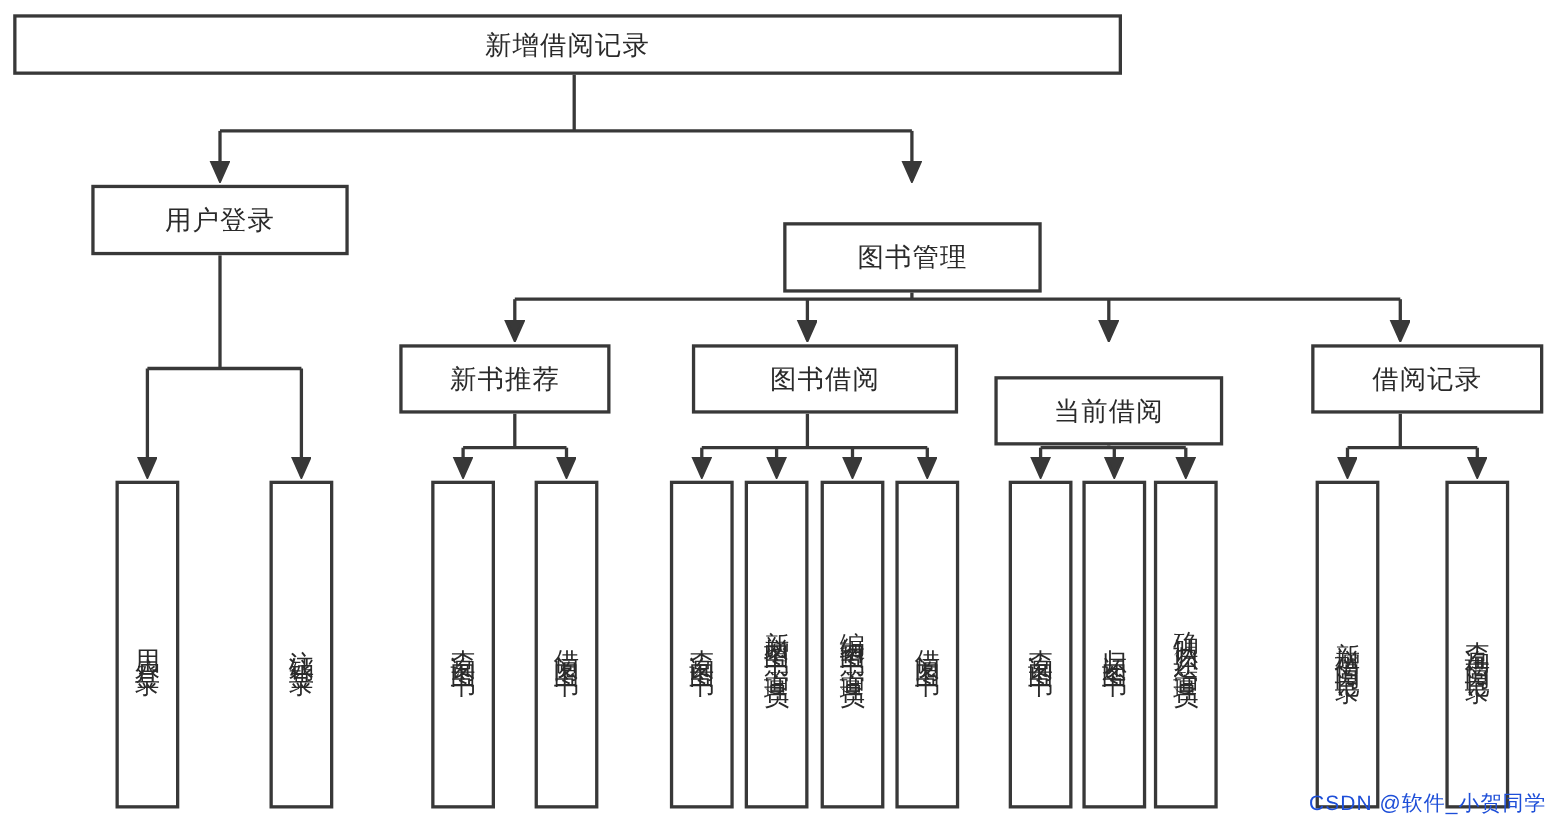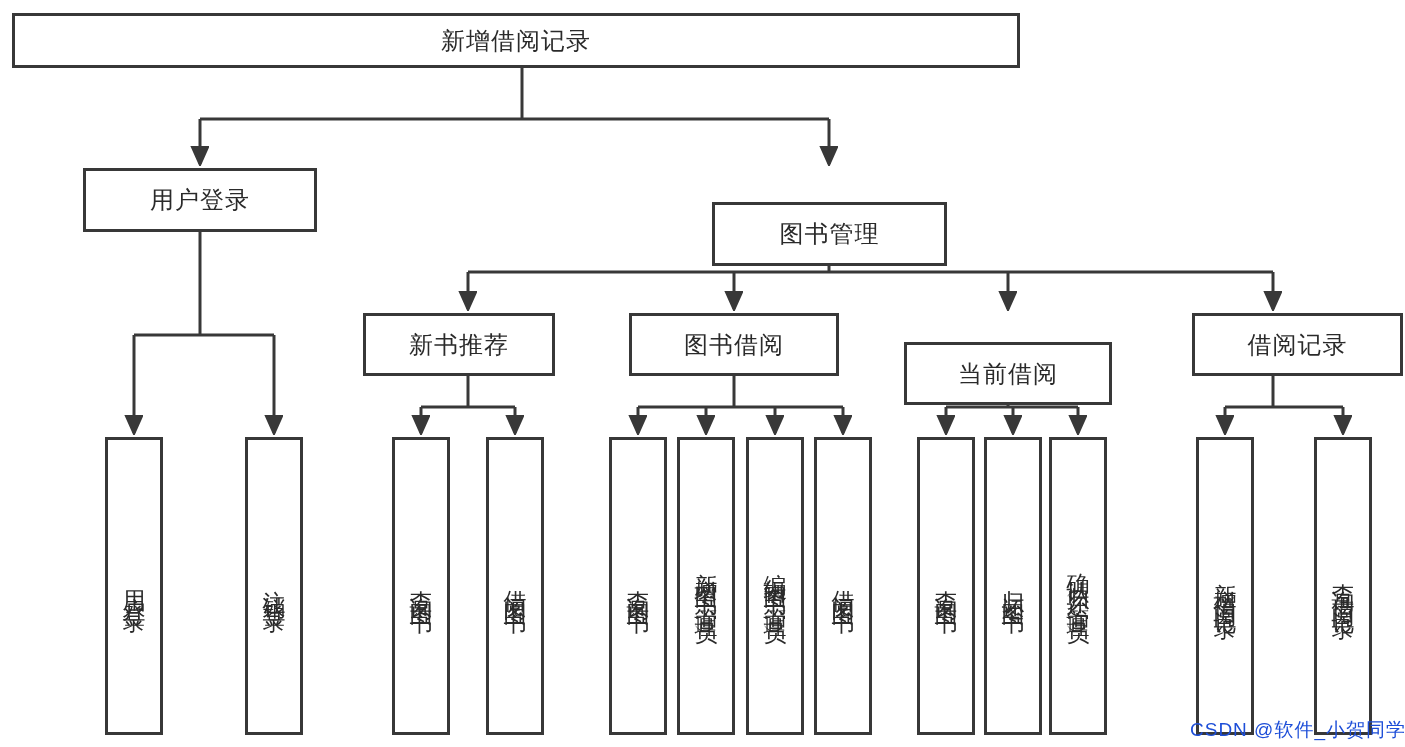--- a/index.html
+++ b/index.html
@@ -20,21 +20,21 @@
   .node.v { width:58px; top:437px; height:298px; }
   .node.v span {
     writing-mode:vertical-rl; text-orientation:mixed;
     font-size:23px; letter-spacing:7px; line-height:1; white-space:nowrap;
   }
   .root   { left:12px;  top:13px;  width:1008px; height:55px; }
   .n-ul   { left:83px;  top:168px; width:234px;  height:64px; }
   .n-bm   { left:712px; top:168px; width:235px;  height:64px;margin-top:34px; }
   .l3     { top:313px; height:63px; }
   .n-nb   { left:363px;  width:192px;align-items:center; }
-  .n-bb   { left:629px;  width:210px; }
+  .n-bb   { left:629px;  width:242px; }
   .n-cb   { left:904px;  width:208px;margin-top:29px; }
   .n-br   { left:1192px; width:211px; }
   .watermark {
     position:absolute; left:1190px; top:717px;
     font-size:19px; color:#1d4ed8; letter-spacing:1px; white-space:nowrap;
   }
 </style>
 </head>
 <body>
 

